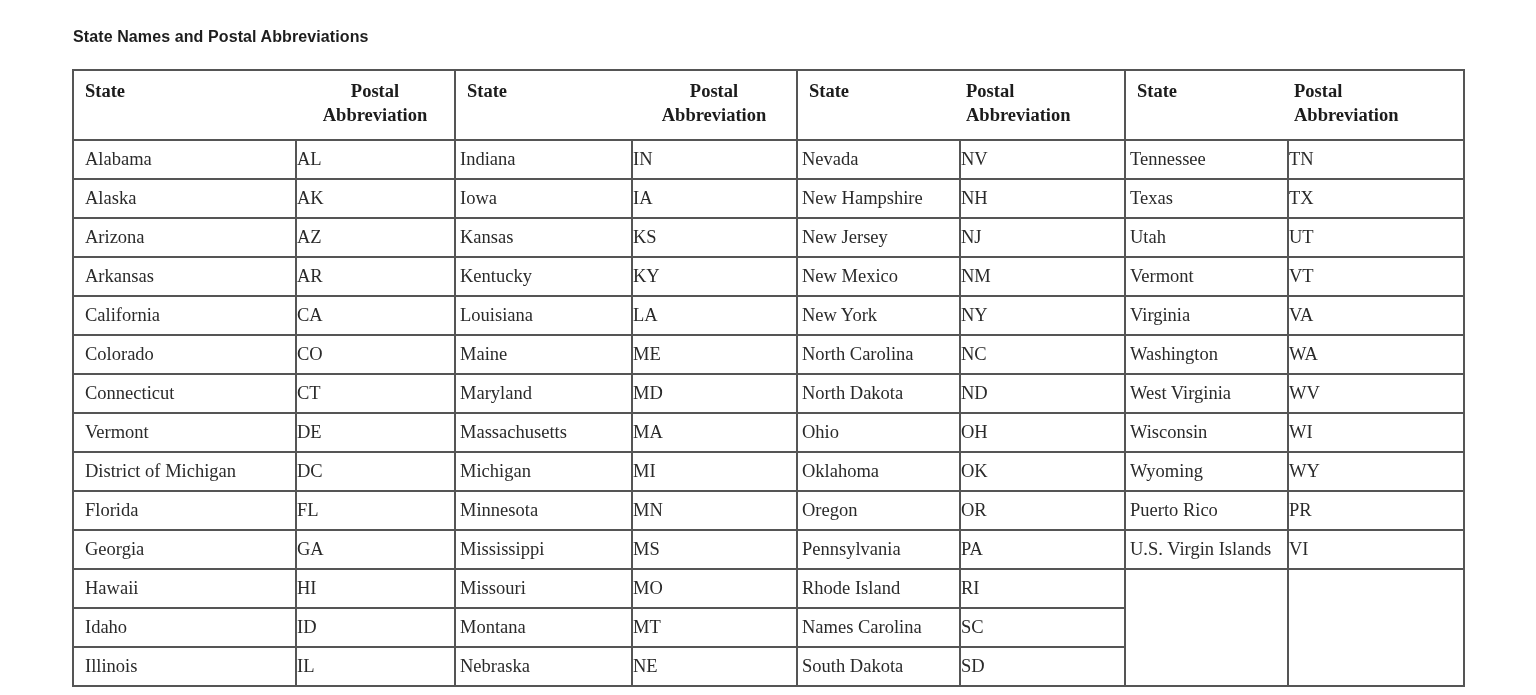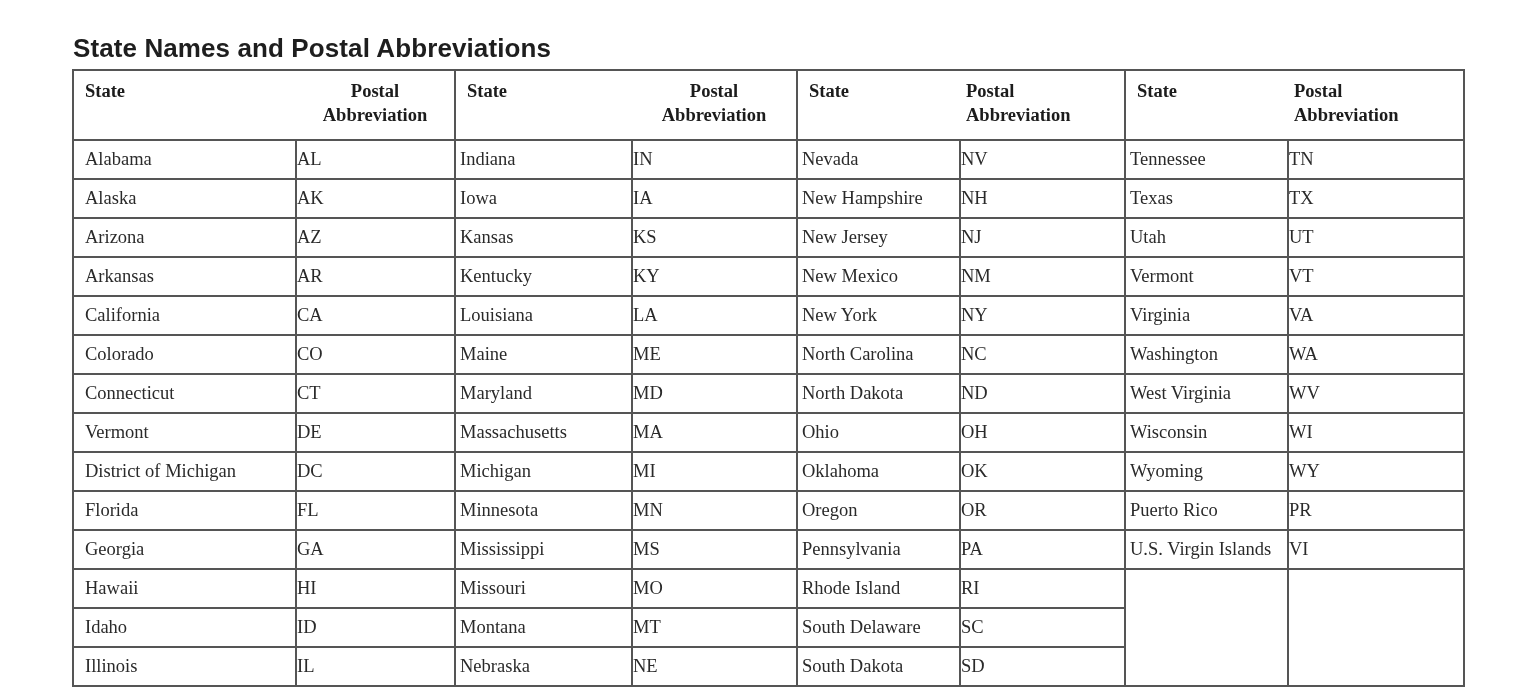--- a/index.html
+++ b/index.html
@@ -10,25 +10,25 @@
   body {
     width: 1536px;
     height: 695px;
     position: relative;
     overflow: hidden;
     color: #222222;
   }
   .page-title {
     position: absolute;
     left: 73px;
-    top: 31px;
+    top: 20px;
     margin: 0;
     font-family: "Liberation Sans", sans-serif;
     font-weight: bold;
-    font-size: 26px;
+    font-size: 16px;
     line-height: 34px;
     color: #1e1e1e;
     letter-spacing: 0.1px;
   }
   table.states {
     position: absolute;
     left: 72px;
     top: 69px;
     border-collapse: collapse;
     table-layout: fixed;
@@ -243,21 +243,21 @@
         <td class="c-state g3">Rhode Island</td>
         <td class="c-abbr">RI</td>
         <td class="empty-cell" rowspan="3"></td>
         <td class="empty-cell" rowspan="3"></td>
       </tr>
       <tr>
         <td class="c-state g1">Idaho</td>
         <td class="c-abbr">ID</td>
         <td class="c-state g2">Montana</td>
         <td class="c-abbr">MT</td>
-        <td class="c-state g3">South Delaware</td>
+        <td class="c-state g3">Names Carolina</td>
         <td class="c-abbr">SC</td>
       </tr>
       <tr>
         <td class="c-state g1">Illinois</td>
         <td class="c-abbr">IL</td>
         <td class="c-state g2">Nebraska</td>
         <td class="c-abbr">NE</td>
         <td class="c-state g3">South Dakota</td>
         <td class="c-abbr">SD</td>
       </tr>

